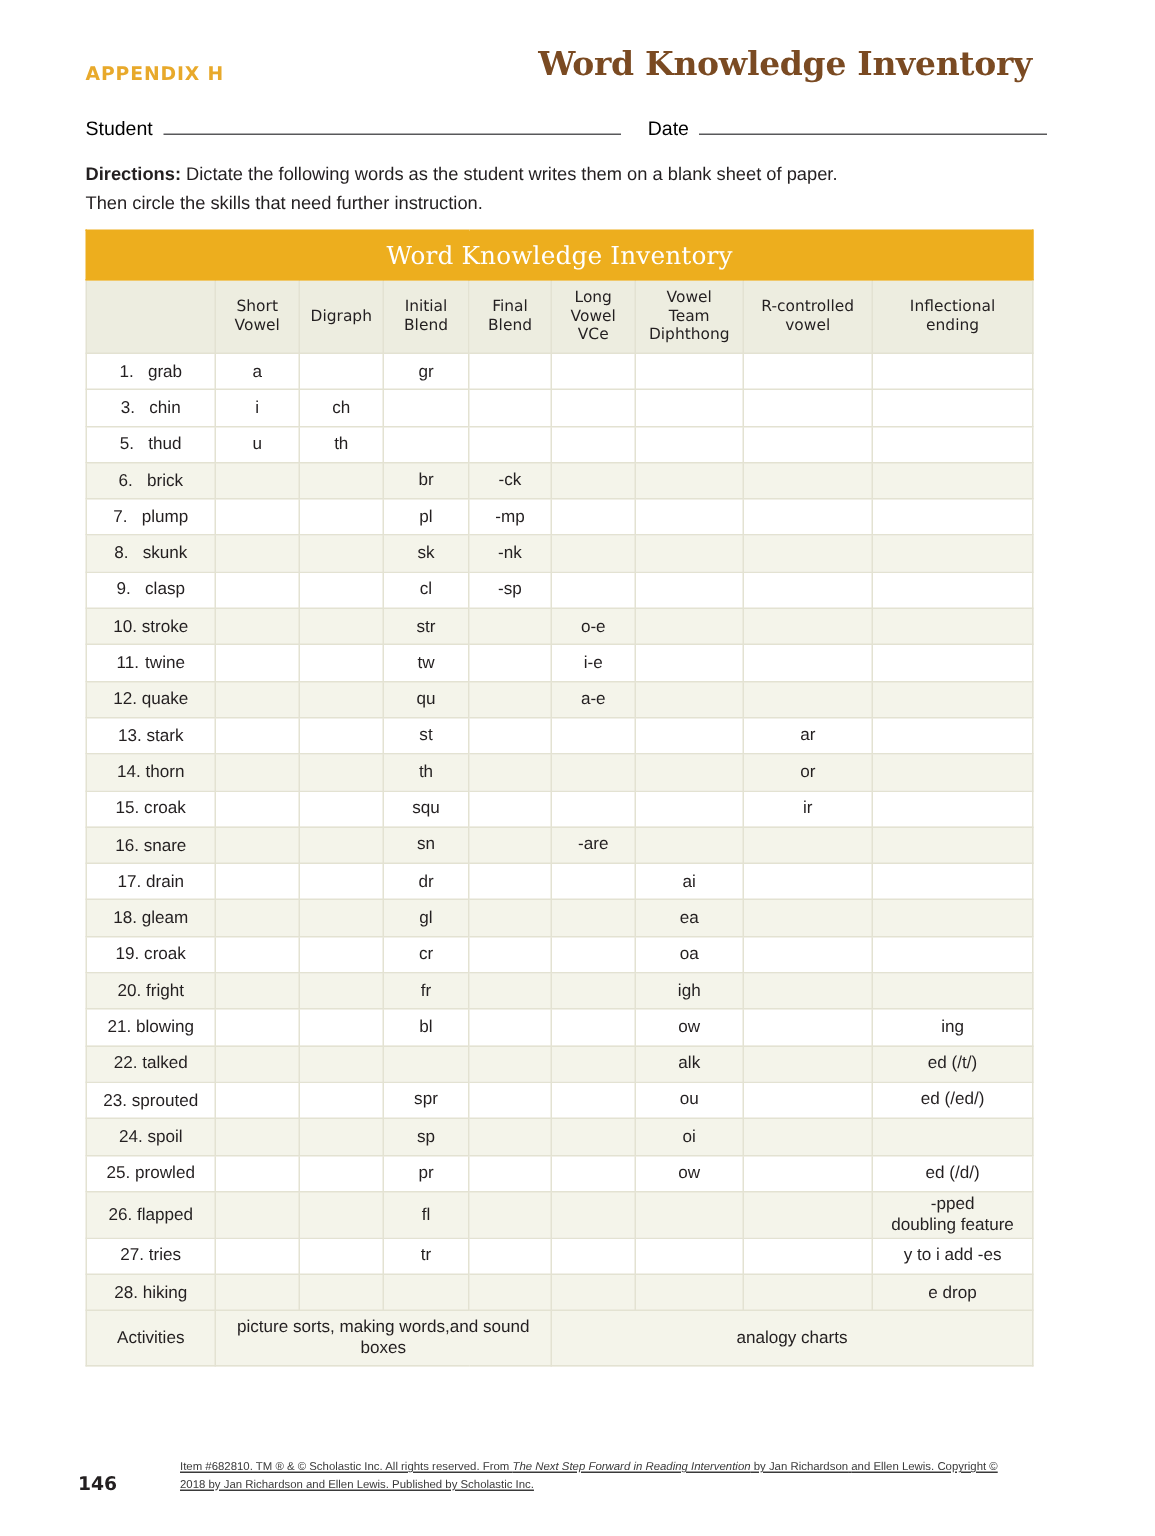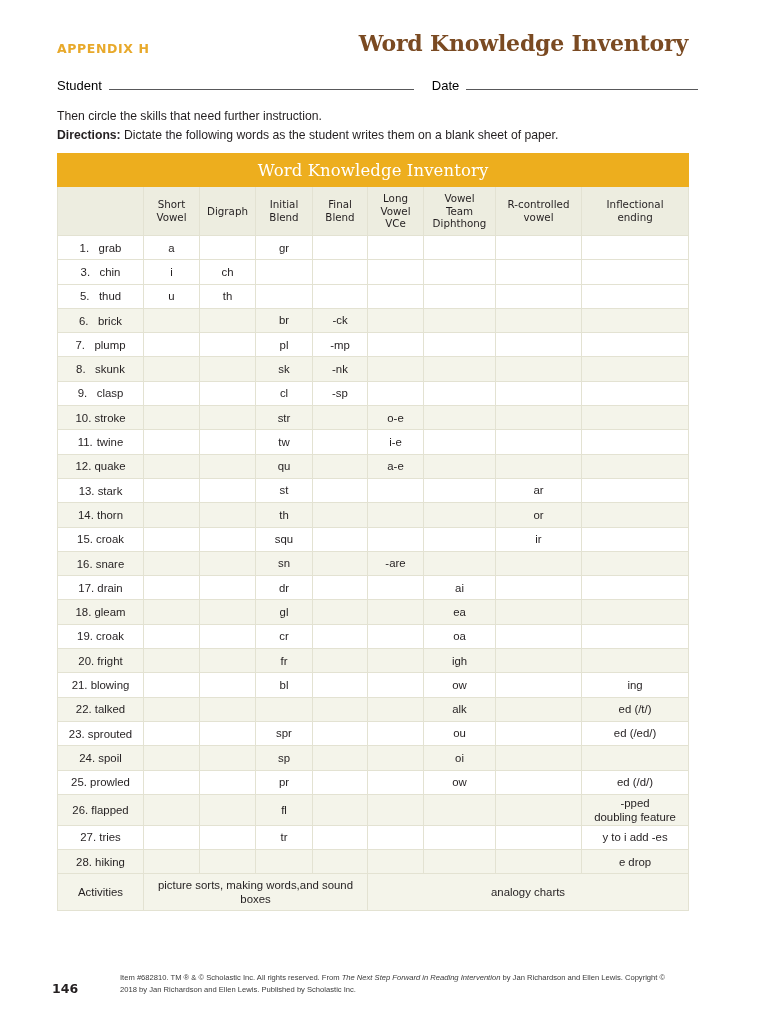--- a/index.html
+++ b/index.html
@@ -109,21 +109,21 @@
   .footer {
     position: absolute; left: 52px; top: 972px; width: 660px;
     display: flex; align-items: flex-end;
   }
   .page-num {
     font-family: "DejaVu Sans", sans-serif;
     font-weight: 700; font-size: 12.5px; color: #231f20;
     width: 68px; padding-top: 7px;
   }
   .credit {
-    font-size: 7.6px; line-height: 1.55; color: #3a3a3a; max-width: 560px;
+    font-size: 7.6px; line-height: 1.55; color: #3a3a3a; max-width: 560px; text-decoration: underline;
   }
   .credit i { font-style: italic; }
 </style>
 </head>
 <body>
 
 <div class="page">
 
   <div class="top-row">
     <div class="appendix-label">APPENDIX H</div>
@@ -132,22 +132,22 @@
 
   <div class="field-row">
     <span class="field-label">Student</span>
     <span class="rule rule-student"></span>
     <span class="spacer-gap"></span>
     <span class="field-label">Date</span>
     <span class="rule rule-date"></span>
   </div>
 
   <div class="directions">
+    <div><b>Directions:</b><span> Dictate the following words as the student writes them on a blank sheet of paper.</span></div>
     <div>Then circle the skills that need further instruction.</div>
-    <div><b>Directions:</b><span> Dictate the following words as the student writes them on a blank sheet of paper.</span></div>
   </div>
 
   <div class="tbl-wrap">
     <table class="wki">
       <colgroup>
         <col style="width:86px">
           <col style="width:56px">
           <col style="width:56px">
         <col style="width:57px">
           <col style="width:55px">

